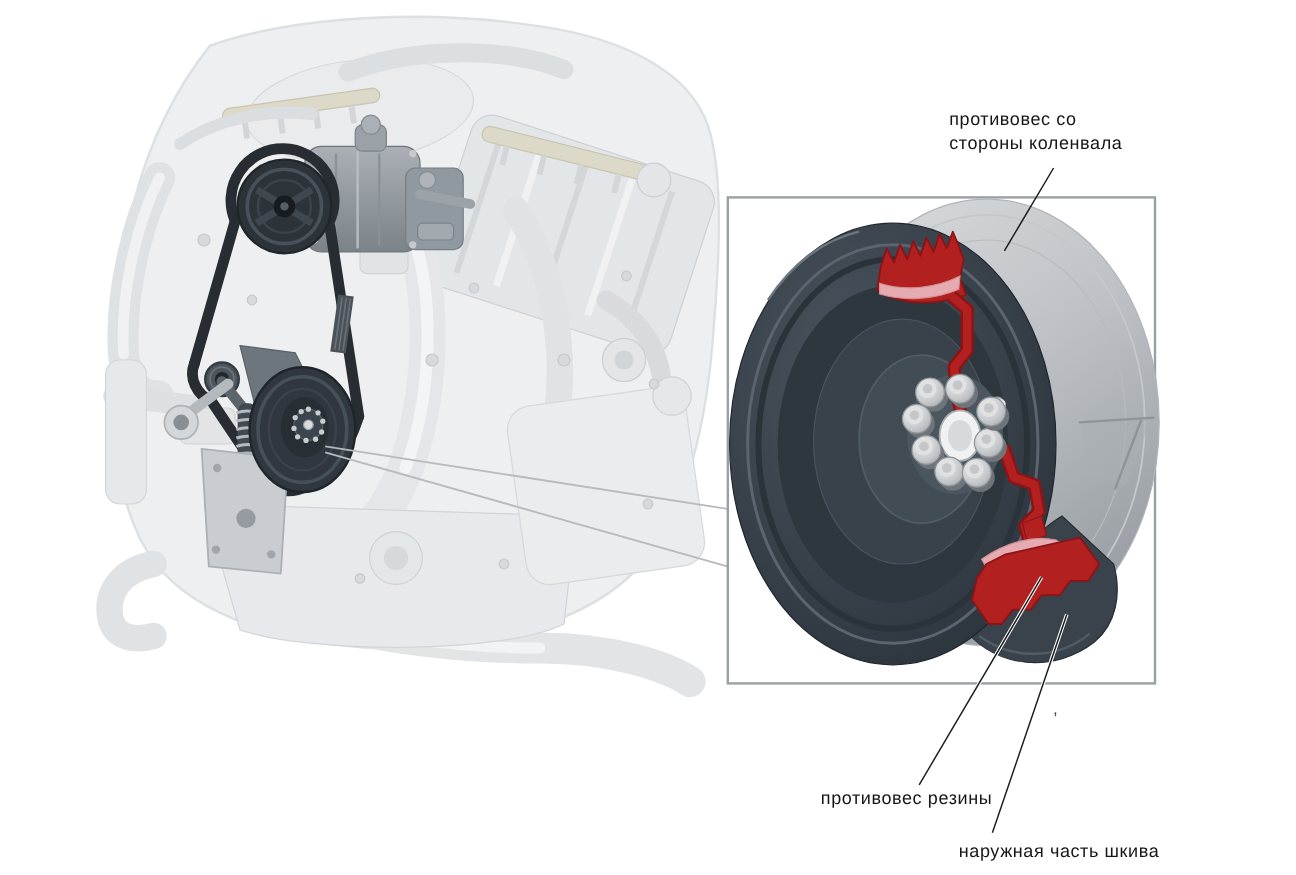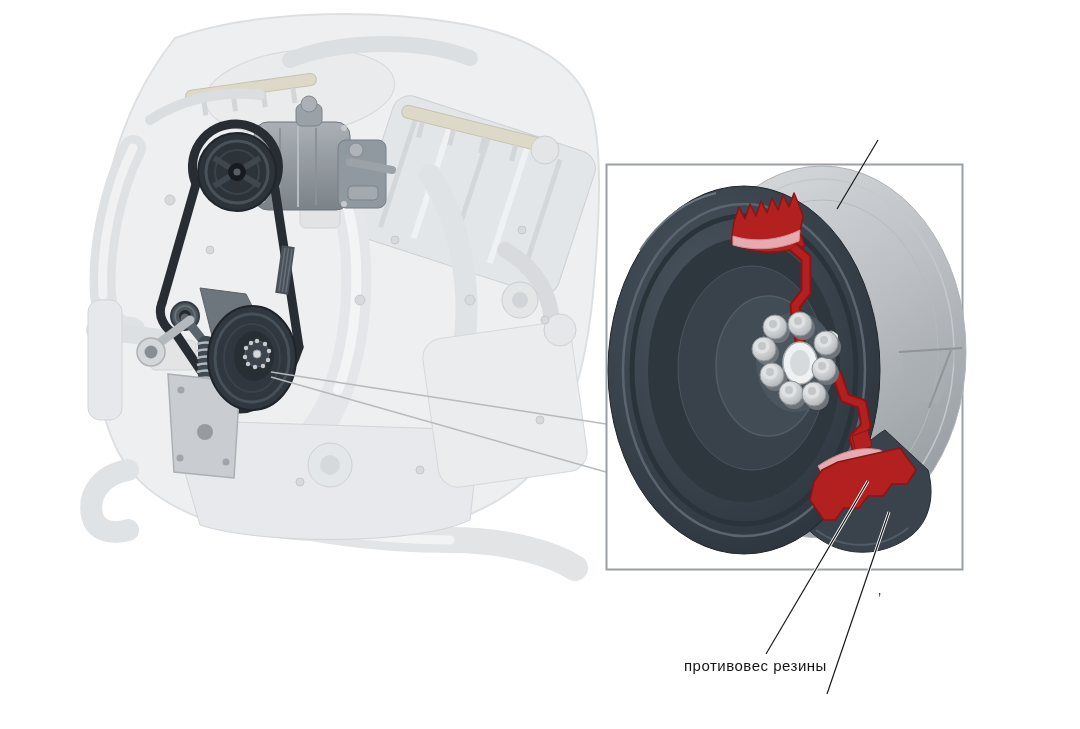--- a/index.html
+++ b/index.html
@@ -316,19 +316,24 @@
       <line x1="868" y1="481" x2="766" y2="654" stroke="#ffffff" stroke-width="3"></line>
       <line x1="868" y1="481" x2="766" y2="654" stroke="#1a1a1a" stroke-width="1.2"></line>
     </g>
     <g>
       <line x1="889" y1="512" x2="827" y2="694" stroke="#ffffff" stroke-width="3"></line>
       <line x1="889" y1="512" x2="827" y2="694" stroke="#1a1a1a" stroke-width="1.2"></line>
     </g>
   </g>
 </svg>
 
+<div class="lbl" style="left:791px;top:90px">
+  <div>противовес со</div>
+  <div>стороны коленвала</div>
+</div>
 
 <div class="lbl" style="left:684px;top:656px">противовес резины</div>
 
+<div class="lbl" style="left:799px;top:700px">наружная часть шкива</div>
 
 <div class="tiny" style="left:878px;top:590px">’</div>
 
 </div>
 
 </body></html>

